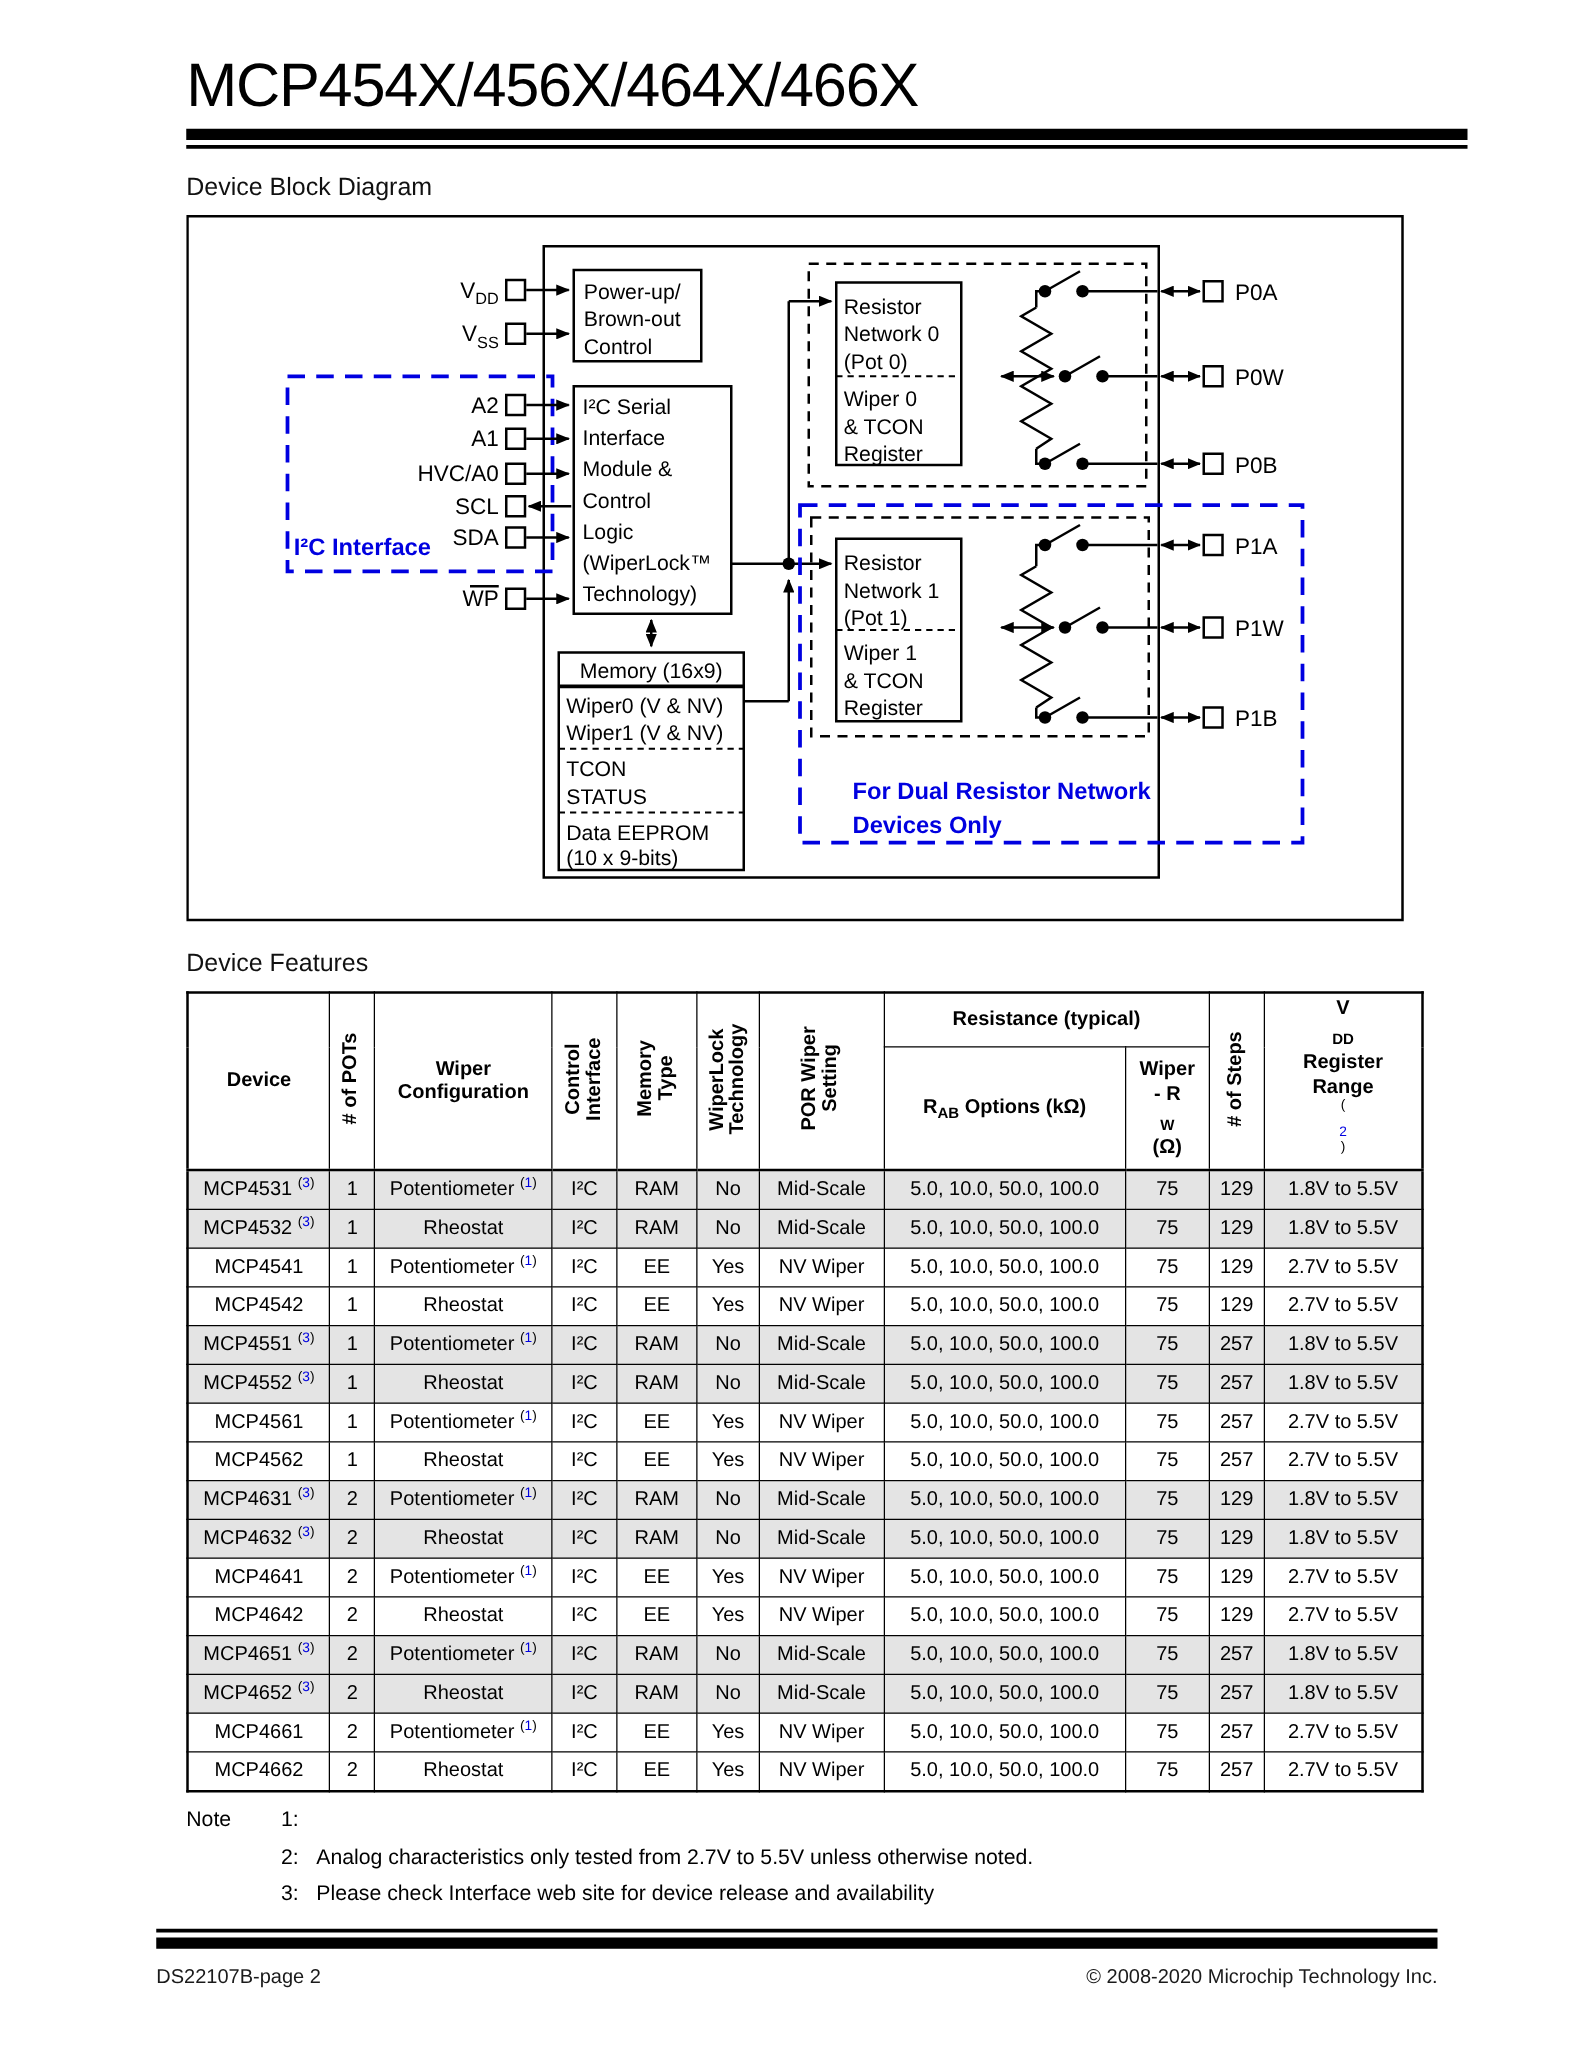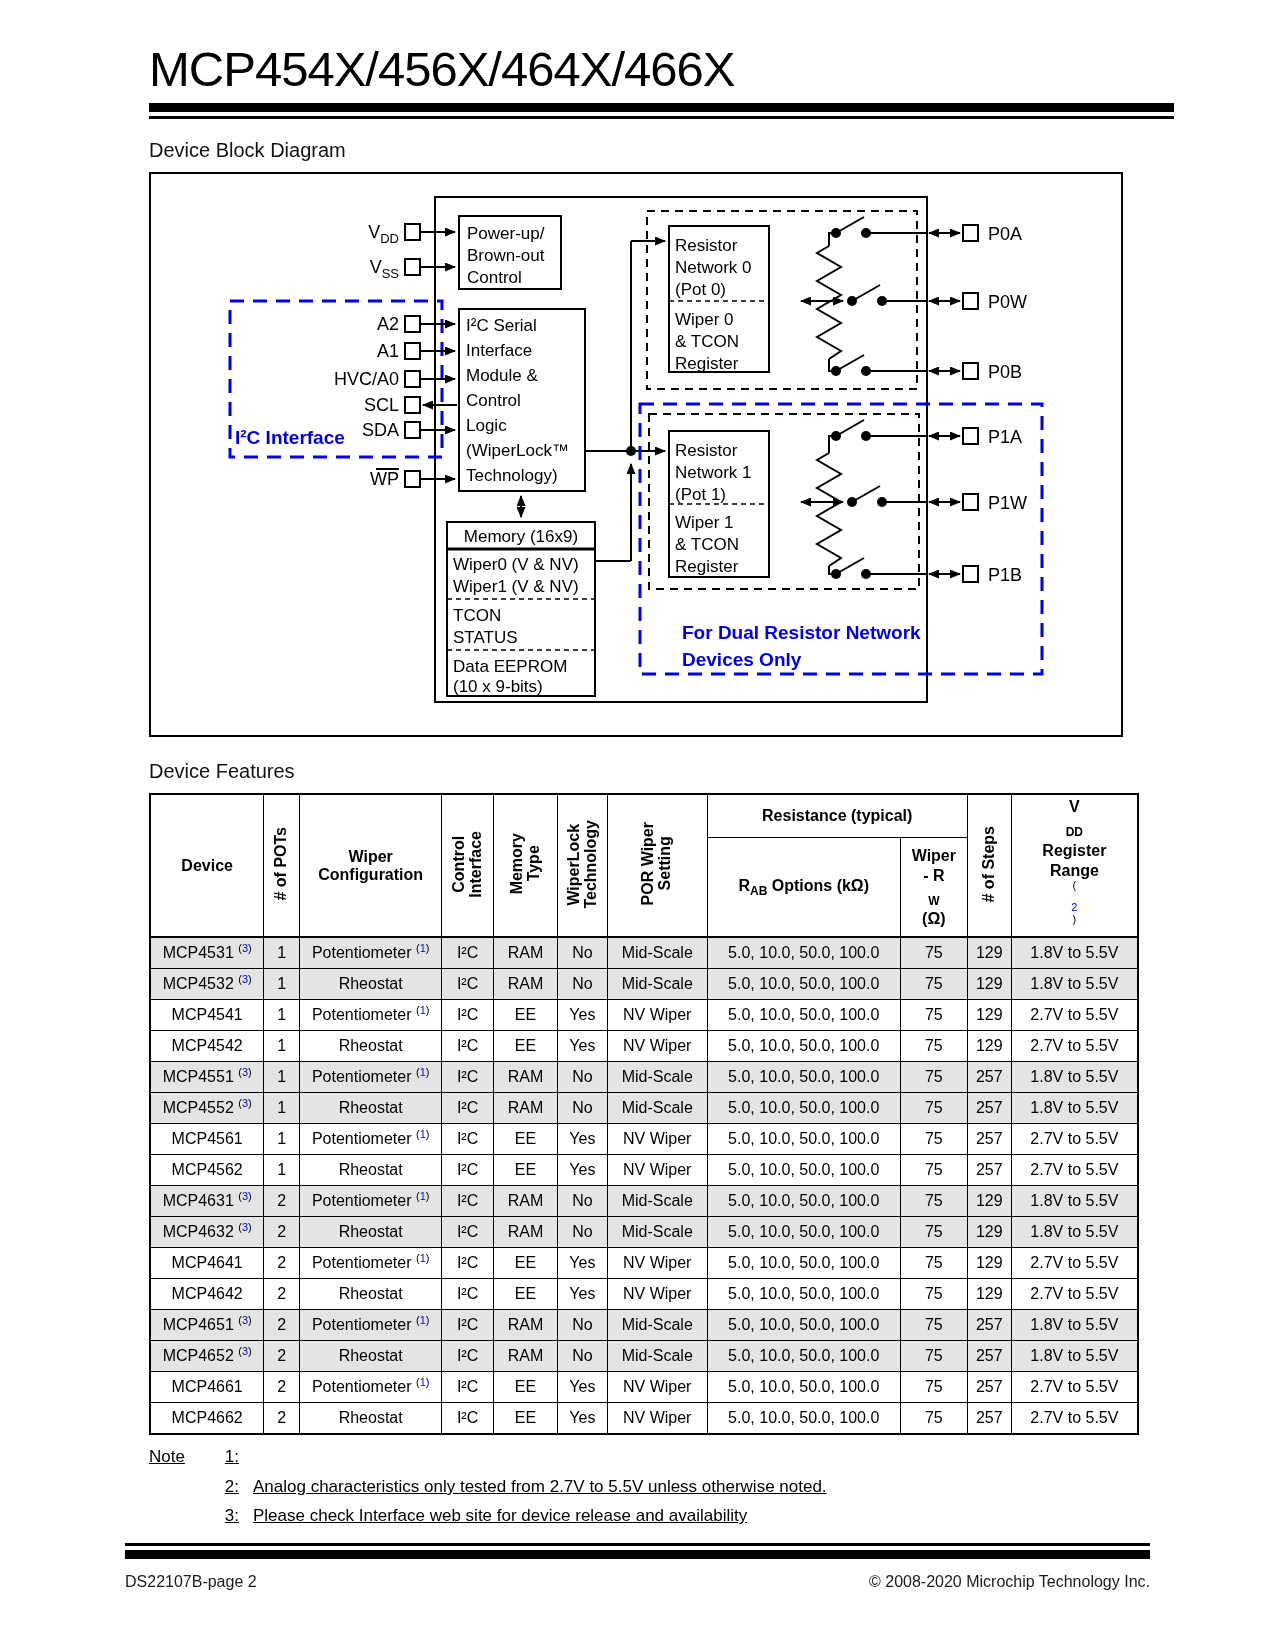--- a/index.html
+++ b/index.html
@@ -43,21 +43,21 @@
     font-weight:bold;font-size:16px;
   }
   .hsub{font-size:12px;}
   sup.fnote{font-size:11px;line-height:0;vertical-align:super;font-weight:normal;}
   .fnum{color:#0000e0;}
   .hdr-group{height:38px;}
   .vdd-lines span{display:block;line-height:1.25;}
 
   
   .notes{margin-top:12px;font-size:17px;width:1000px;}
-  .note-row{display:flex;margin-bottom:9px;line-height:1.2;text-decoration:underline;}
+  .note-row{display:flex;margin-bottom:9px;line-height:1.2;}
   .note-label{width:56px;flex:0 0 56px;}
   .note-num{width:34px;flex:0 0 34px;text-align:right;padding-right:14px;}
   .note-text{flex:1;}
 
   
   .footer{position:absolute;left:125px;width:1025px;top:1543px;}
   .footer-rule-thin{height:3px;background:#000;}
   .footer-rule-thick{height:9px;background:#000;margin-top:4px;}
   .footer-row{display:flex;justify-content:space-between;margin-top:14px;font-size:16px;color:#1a1a1a;}
 </style>

